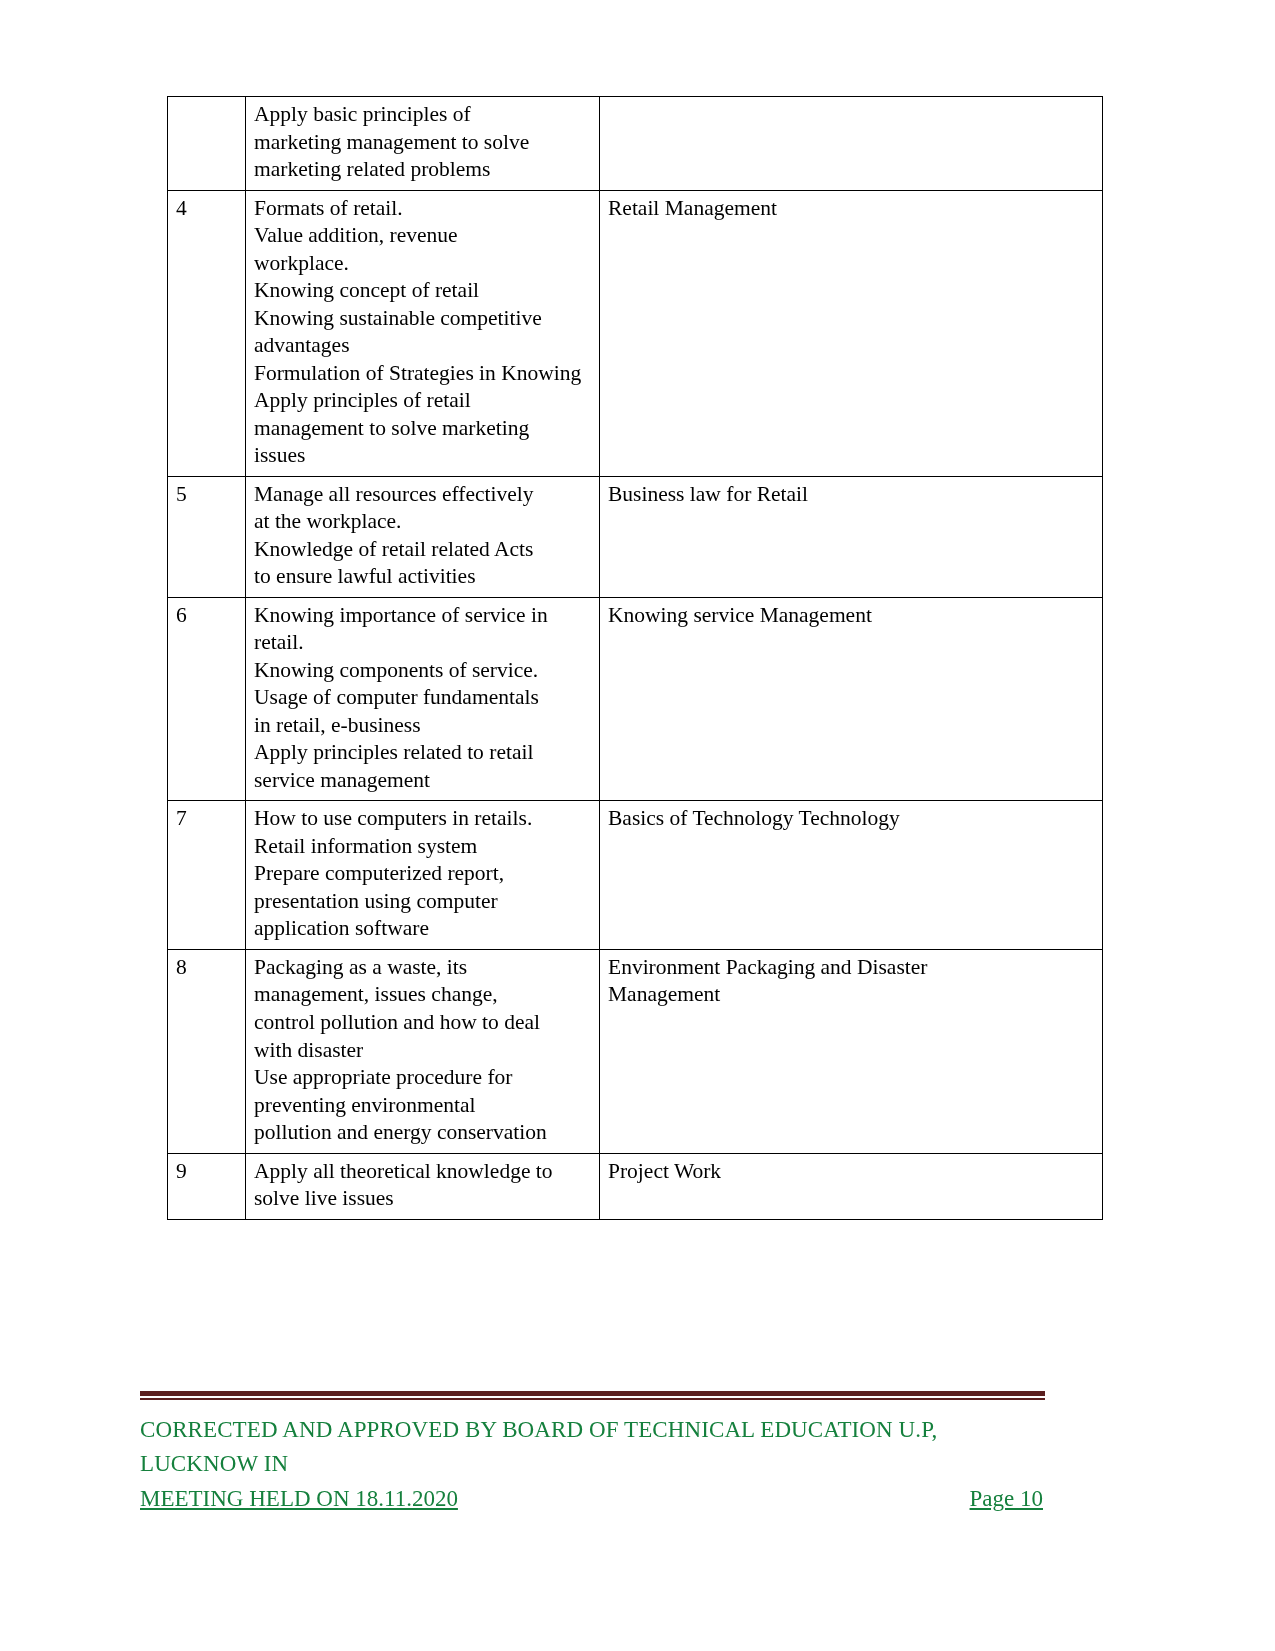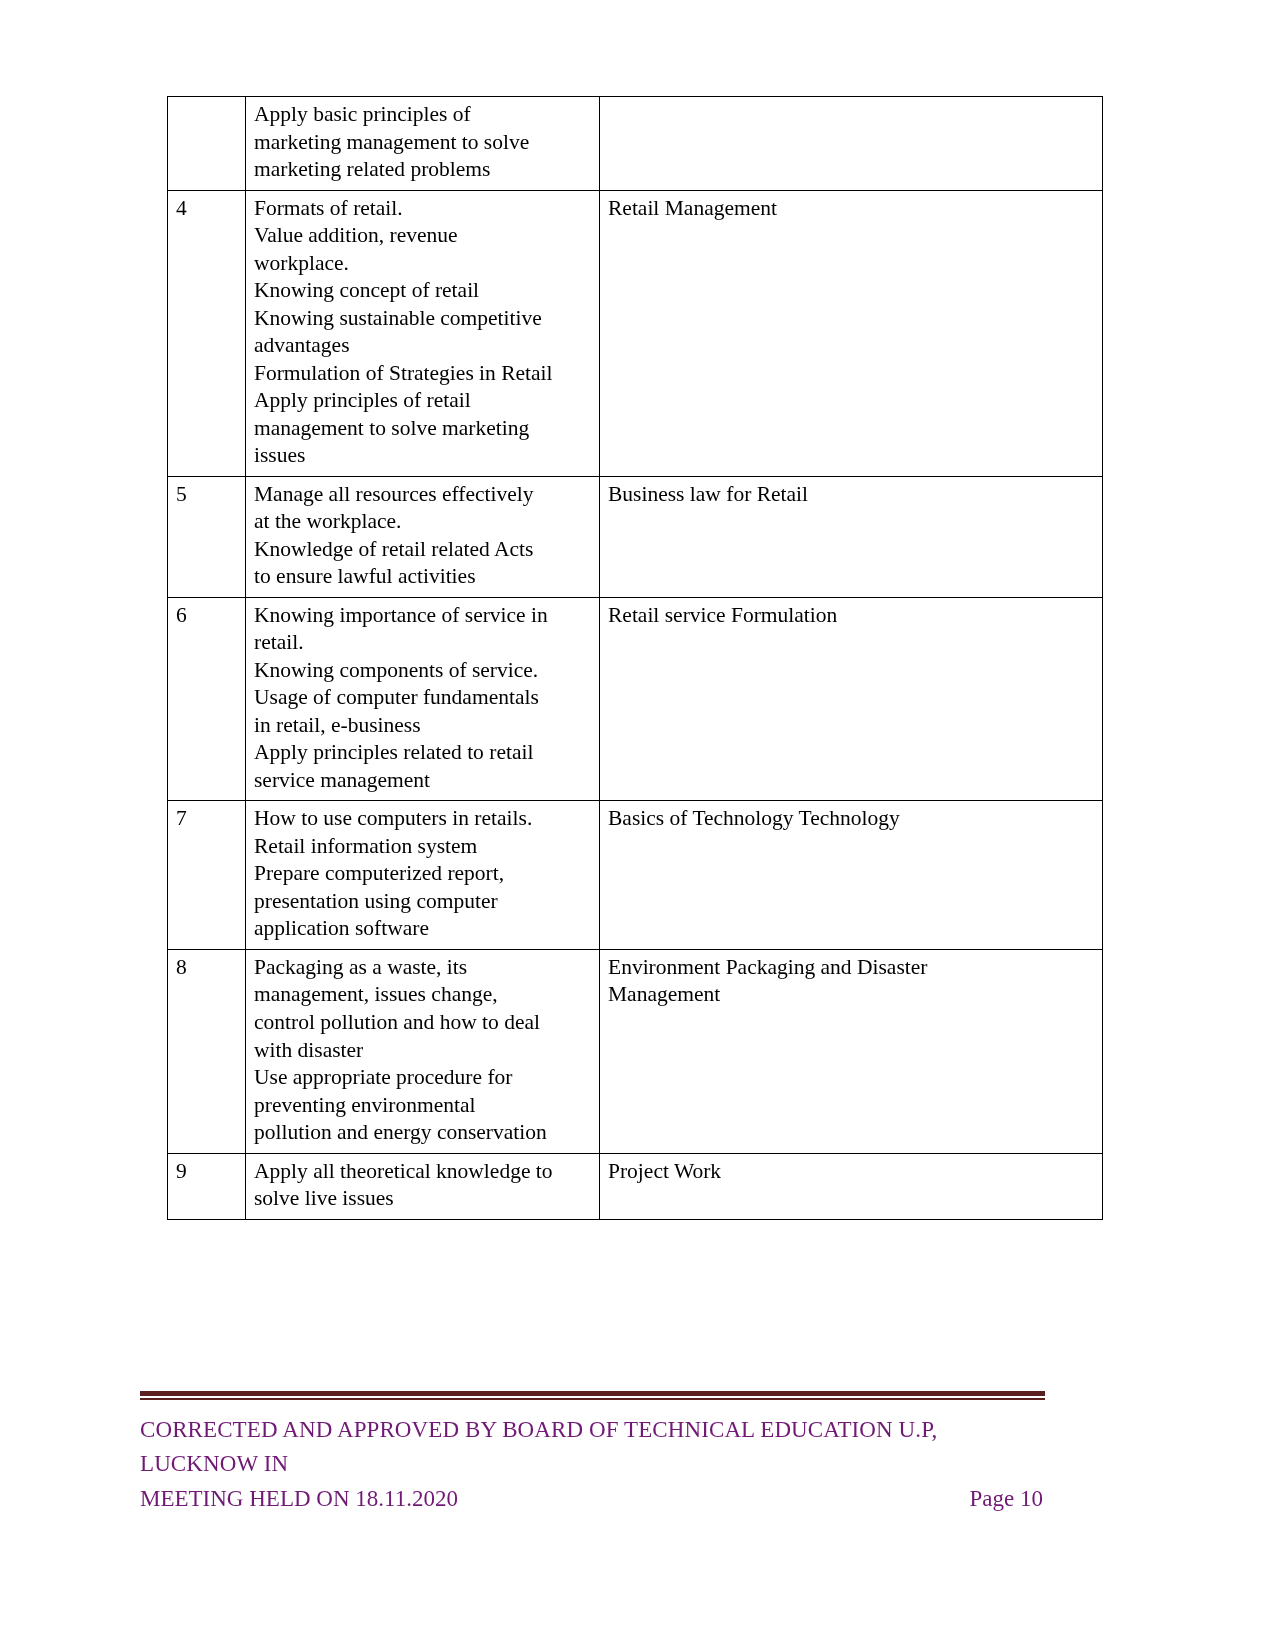--- a/index.html
+++ b/index.html
@@ -76,30 +76,31 @@
   .footer-rule-thin {
     height: 1.5px;
     background: #7b3030;
     width: 100%;
   }
   .footer-text {
     margin-top: 13px;
     font-size: 23px;
     line-height: 1.52;
     font-family: "Liberation Serif", "DejaVu Serif", serif;
-    color: #701a75;
+    color: #15803d;
   }
   .footer-line1 {
     letter-spacing: 0.1px;
   }
   .footer-line2 {
     display: flex;
     justify-content: space-between;
     align-items: baseline;
     width: 100%;
+    text-decoration: underline;
   }
   .footer-page {
     padding-right: 2px;
     margin-left: 8px;
   }
 </style>
 </head>
 <body>
 
 <div class="page">
@@ -125,21 +126,21 @@
           <tr>
             <td class="col-sn">4</td>
             <td class="col-out">
               <div class="cell-lines">
                 <div>Formats of retail.</div>
                 <div>Value addition, revenue</div>
                 <div>workplace.</div>
                 <div>Knowing concept of retail</div>
                 <div>Knowing sustainable competitive</div>
                 <div>advantages</div>
-                <div>Formulation of Strategies in Retail</div>
+                <div>Formulation of Strategies in Knowing</div>
                 <div>Apply principles of retail</div>
                 <div>management to solve marketing</div>
                 <div>issues</div>
               </div>
             </td>
             <td class="col-sub">
               <div class="cell-lines">
                 <div>Retail Management</div>
               </div>
             </td>
@@ -168,21 +169,21 @@
                 <div>retail.</div>
                 <div>Knowing components of service.</div>
                 <div>Usage of computer fundamentals</div>
                 <div>in retail, e-business</div>
                 <div>Apply principles related to retail</div>
                 <div>service management</div>
               </div>
             </td>
             <td class="col-sub">
               <div class="cell-lines">
-                <div>Retail service Formulation</div>
+                <div>Knowing service Management</div>
               </div>
             </td>
           </tr>
           <tr>
             <td class="col-sn">7</td>
             <td class="col-out">
               <div class="cell-lines">
                 <div>How to use computers in retails.</div>
                 <div>Retail information system</div>
                 <div>Prepare computerized report,</div>

